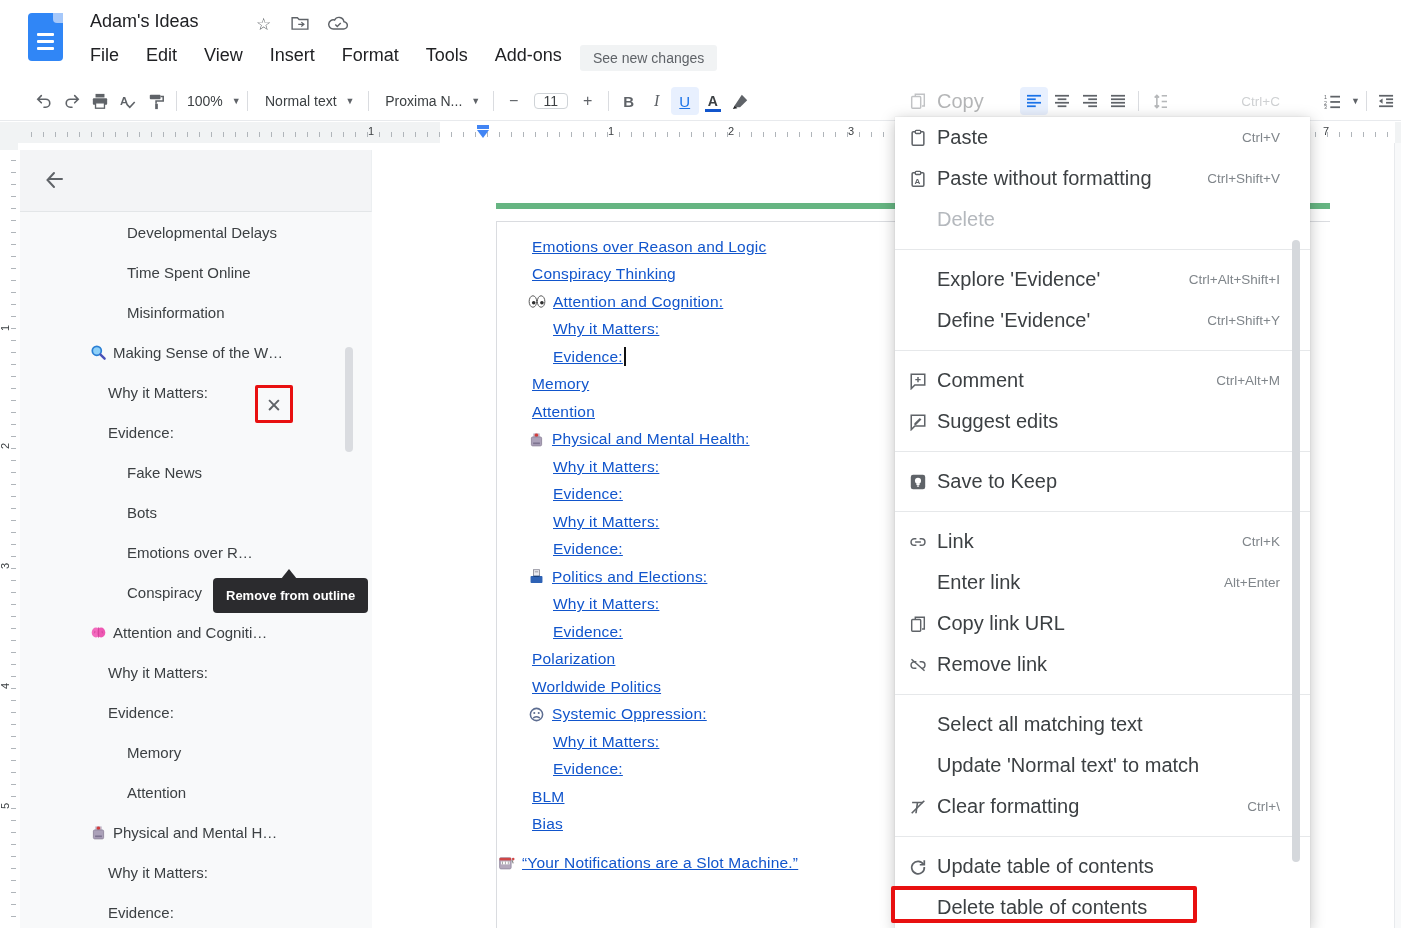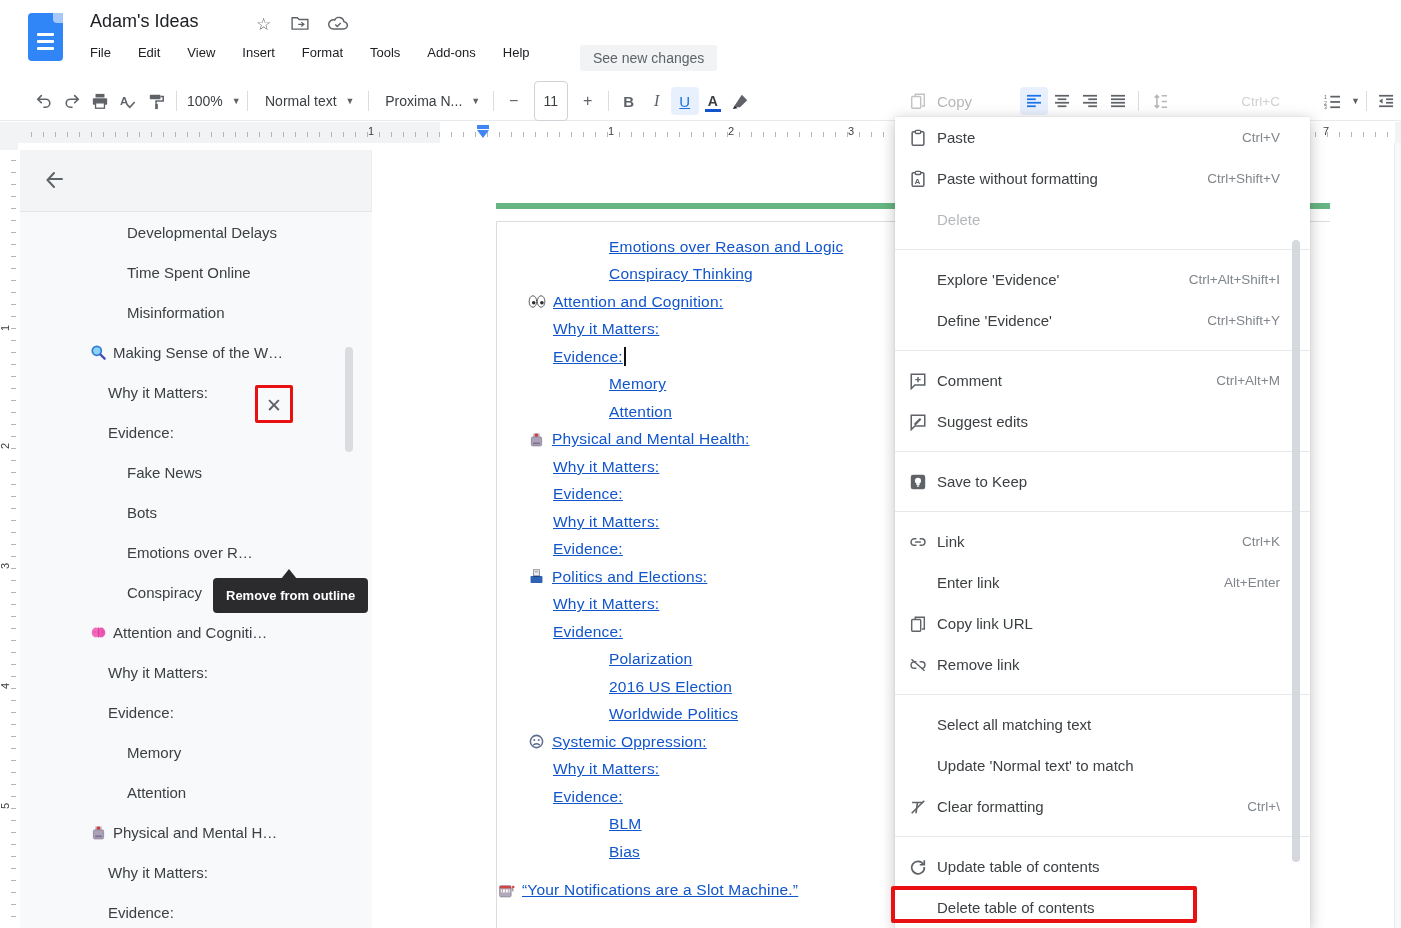--- a/index.html
+++ b/index.html
@@ -8,32 +8,32 @@
 
   
   #header { position:absolute; left:0; top:0; width:1401px; height:82px; background:#fff; }
   #docs-logo { position:absolute; left:28px; top:13px; width:35px; height:48px; background:#3086f6; border-radius:4px; }
   #docs-logo:before { content:""; position:absolute; right:0; top:0; border-left:10px solid transparent; border-top:10px solid #fff; }
   #docs-logo:after { content:""; position:absolute; right:0; top:0; width:10px; height:10px; background:#a6c8fa; border-bottom-left-radius:4px; }
   .logo-lines { position:absolute; left:9px; top:20px; width:17px; }
   .logo-lines div { height:3px; background:#fff; margin-bottom:4px; border-radius:1px; }
   #doc-title { position:absolute; left:90px; top:11px; font-size:18px; color:#202124; }
   .title-icon { position:absolute; top:14px; color:#5f6368; font-size:17px; }
-  #menubar { position:absolute; left:90px; top:45px; display:flex; gap:27px; font-size:13px; color:#202124; }
+  #menubar { position:absolute; left:90px; top:45px; display:flex; gap:27px; font-size:18px; color:#202124; }
   #menubar span { cursor:default; }
   #see-new-changes { position:absolute; left:580px; top:45px; background:#f1f3f4; color:#5f6368; font-size:14px; padding:5px 13px; border-radius:3px; }
 
   
   #toolbar { position:absolute; left:0; top:82px; width:1401px; height:39px; background:#fff; border-bottom:1px solid #e8eaed; }
   .tb { position:absolute; top:0; height:38px; display:flex; align-items:center; }
   .tbtn { height:28px; min-width:28px; display:flex; align-items:center; justify-content:center; border-radius:4px; color:#5f6368; }
   .tsep { width:1px; height:20px; background:#dadce0; margin:0 6px; }
   .ddtxt { font-size:14px; color:#3c4043; padding:0 4px; }
   .caret-dn { font-size:9px; color:#5f6368; margin-left:5px; }
-  .sizebox { width:34px; height:40px; border:1px solid #cfd3d7; border-radius:4px; display:flex; align-items:center; justify-content:center; font-size:14px; color:#3c4043; margin:0 6px; }
+  .sizebox { width:34px; height:16px; border:1px solid #cfd3d7; border-radius:4px; display:flex; align-items:center; justify-content:center; font-size:14px; color:#3c4043; margin:0 6px; }
   .bld { font-weight:bold; font-size:15px; color:#5f6368; }
   .ita { font-family:"Liberation Serif", serif; font-style:italic; font-size:16px; color:#5f6368; }
   .undl { font-size:15px; color:#1a73e8; text-decoration:underline; background:#e8f0fe; }
   .tcolA { font-size:14px; font-weight:bold; color:#3c4043; position:relative; }
   .tcolA i { position:absolute; left:50%; transform:translateX(-50%); bottom:3px; width:16px; height:3px; background:#1155cc; }
   .alignsel { background:#e8f0fe; }
   .faded { opacity:.45; }
   svg.ticon { display:block; }
 
   
@@ -68,30 +68,30 @@
   #docarea { position:absolute; left:372px; top:143px; width:1023px; height:785px; background:#fff; }
   #green-bar { position:absolute; left:496px; top:203px; width:834px; height:6px; background:#66b582; z-index:5; }
   #toc-box { position:absolute; left:496px; top:221px; width:834px; height:707px; border-left:1px solid #dadce0; border-top:1px solid #dadce0; z-index:4; }
   #toc-list { position:absolute; left:496px; top:233px; z-index:5; }
   .toc-row { height:27.5px; display:flex; align-items:center; white-space:nowrap; }
   .toc-row a { color:#1155cc; text-decoration:underline; font-size:15.5px; letter-spacing:.2px; }
   .toc-row .emj { margin-right:7px; display:flex; }
   .tl0 { padding-left:1px; }
   .tl1 { padding-left:32px; }
   .tl2 { padding-left:57px; }
-  .tl3 { padding-left:113px; }
+  .tl3 { padding-left:36px; }
   .gap-top { margin-top:11px; }
   .text-caret { display:inline-block; width:2px; height:19px; background:#111; margin-left:1px; vertical-align:middle; }
   #doc-scroll-strip { position:absolute; left:1394px; top:143px; width:7px; height:785px; background:#f8f9fa; border-left:1px solid #e8eaed; }
 
   
   #context-menu { position:absolute; left:895px; top:85px; width:415px; z-index:50; }
   .menu-row { height:41px; display:flex; align-items:center; padding:0 30px 0 14px; position:relative; }
   .menu-row .micon { width:18px; height:18px; margin-right:10px; display:flex; align-items:center; justify-content:center; color:#5f6368; flex:none; }
-  .menu-row .mlabel { font-size:15px; color:#3c4043; flex:1; white-space:nowrap; }
+  .menu-row .mlabel { font-size:20px; color:#3c4043; flex:1; white-space:nowrap; }
   .menu-row .mshort { font-size:13.5px; color:#80868b; white-space:nowrap; }
   .menu-row.indent-noicon .mlabel { margin-left:28px; }
   .menu-row.disabled .mlabel { color:#b4b8bd; }
   #menu-fade { height:32px; overflow:hidden; }
   #menu-fade .menu-row { opacity:.38; height:32px; }
   #menu-body { background:#fff; box-shadow:0 3px 14px rgba(0,0,0,.25), 0 0 1px rgba(0,0,0,.15); position:relative; height:811px; overflow:hidden; }
   .divider { height:19px; position:relative; }
   .divider:after { content:""; position:absolute; left:0; right:0; top:9px; height:1px; background:#e6e8ea; }
   #menu-scroll { position:absolute; right:10px; top:123px; width:8px; height:622px; background:#d5d8dc; border-radius:4px; }
   #redbox-menu { position:absolute; left:891px; top:886px; width:306px; height:37px; border:4px solid #e81010; border-radius:2px; z-index:65; background:transparent; }
@@ -385,23 +385,20 @@
     <div class="toc-row tl2">
       <a>Why it Matters:</a>
     </div>
     <div class="toc-row tl2">
       <a>Evidence:</a>
     </div>
     <div class="toc-row tl3">
       <a>Polarization</a>
     </div>
     <div class="toc-row tl3">
-      <a>2016 US Election</a>
-    </div>
-    <div class="toc-row tl3">
       <a>Worldwide Politics</a>
     </div>
     <div class="toc-row tl1">
       <span class="emj">
         <svg width="17" height="17" viewBox="0 0 20 20">
           <circle cx="10" cy="10" r="7.2" fill="none" stroke="#5d6d91" stroke-width="1.8"></circle>
           <circle cx="7.4" cy="8.2" r="1.2" fill="#5d6d91"></circle>
           <circle cx="12.6" cy="8.2" r="1.2" fill="#5d6d91"></circle>
           <path d="M6.8 13.8 Q10 11.4 13.2 13.8" fill="none" stroke="#5d6d91" stroke-width="1.8" stroke-linecap="round"></path>
         </svg>

